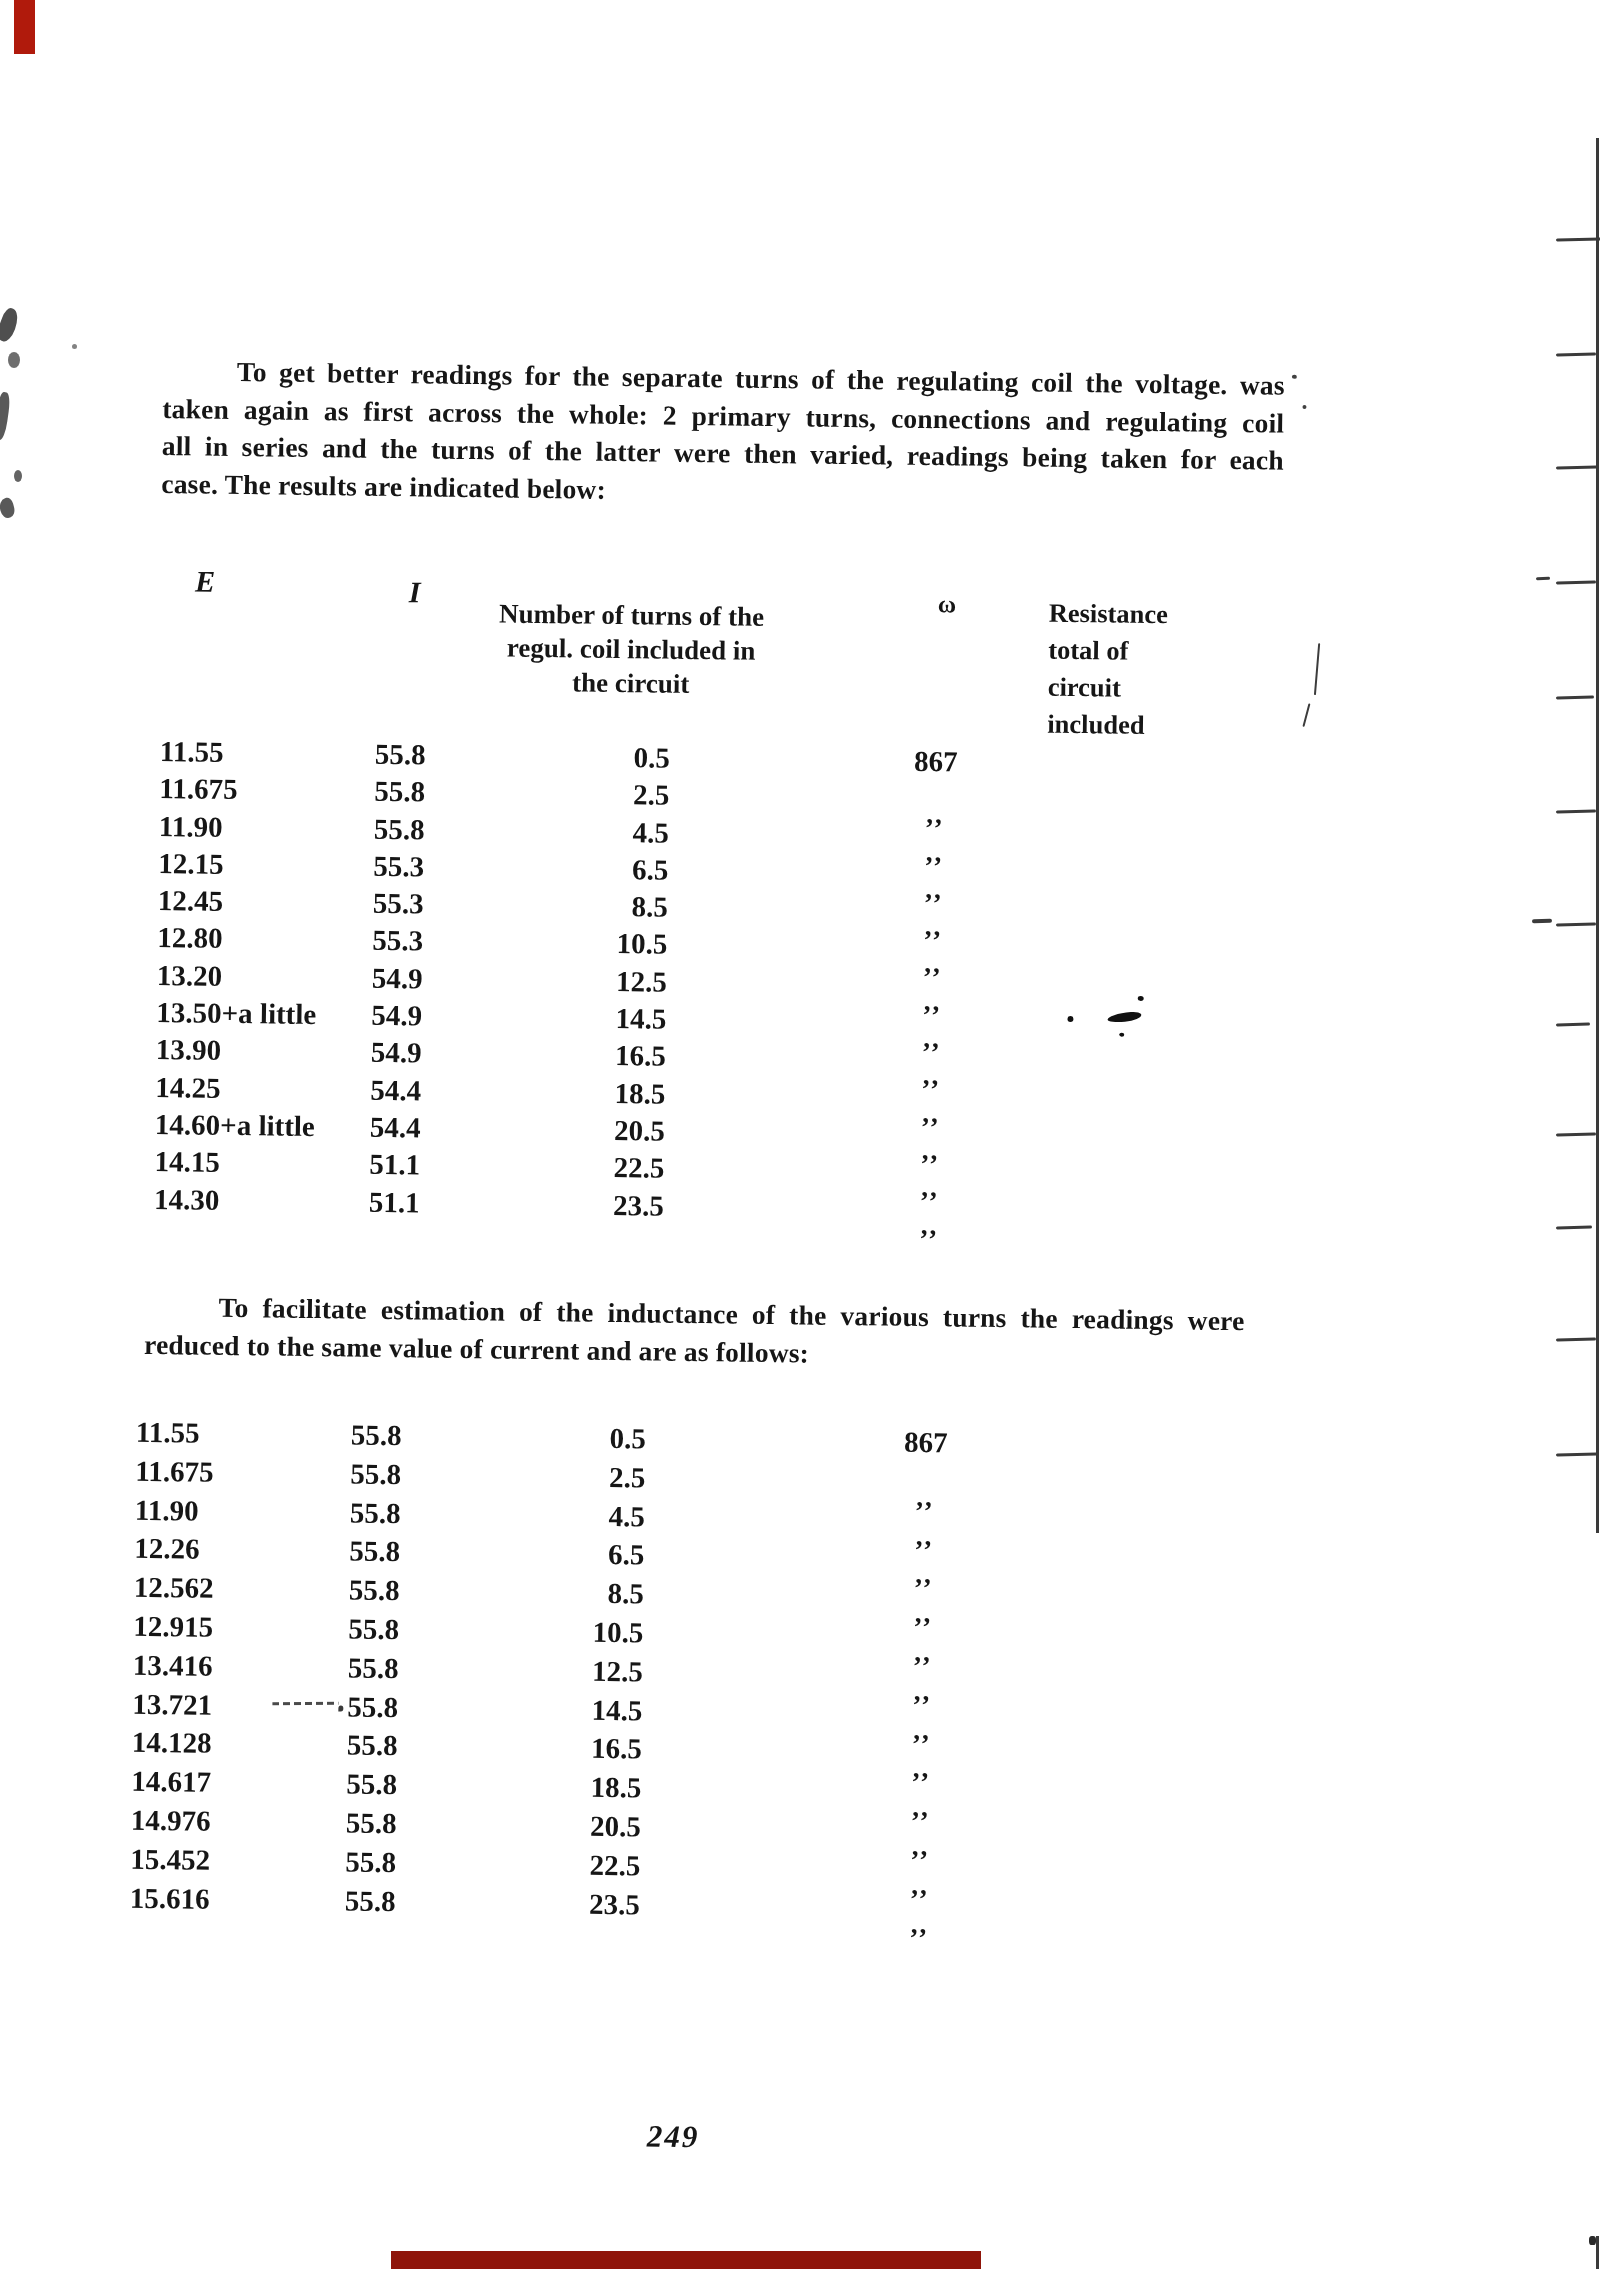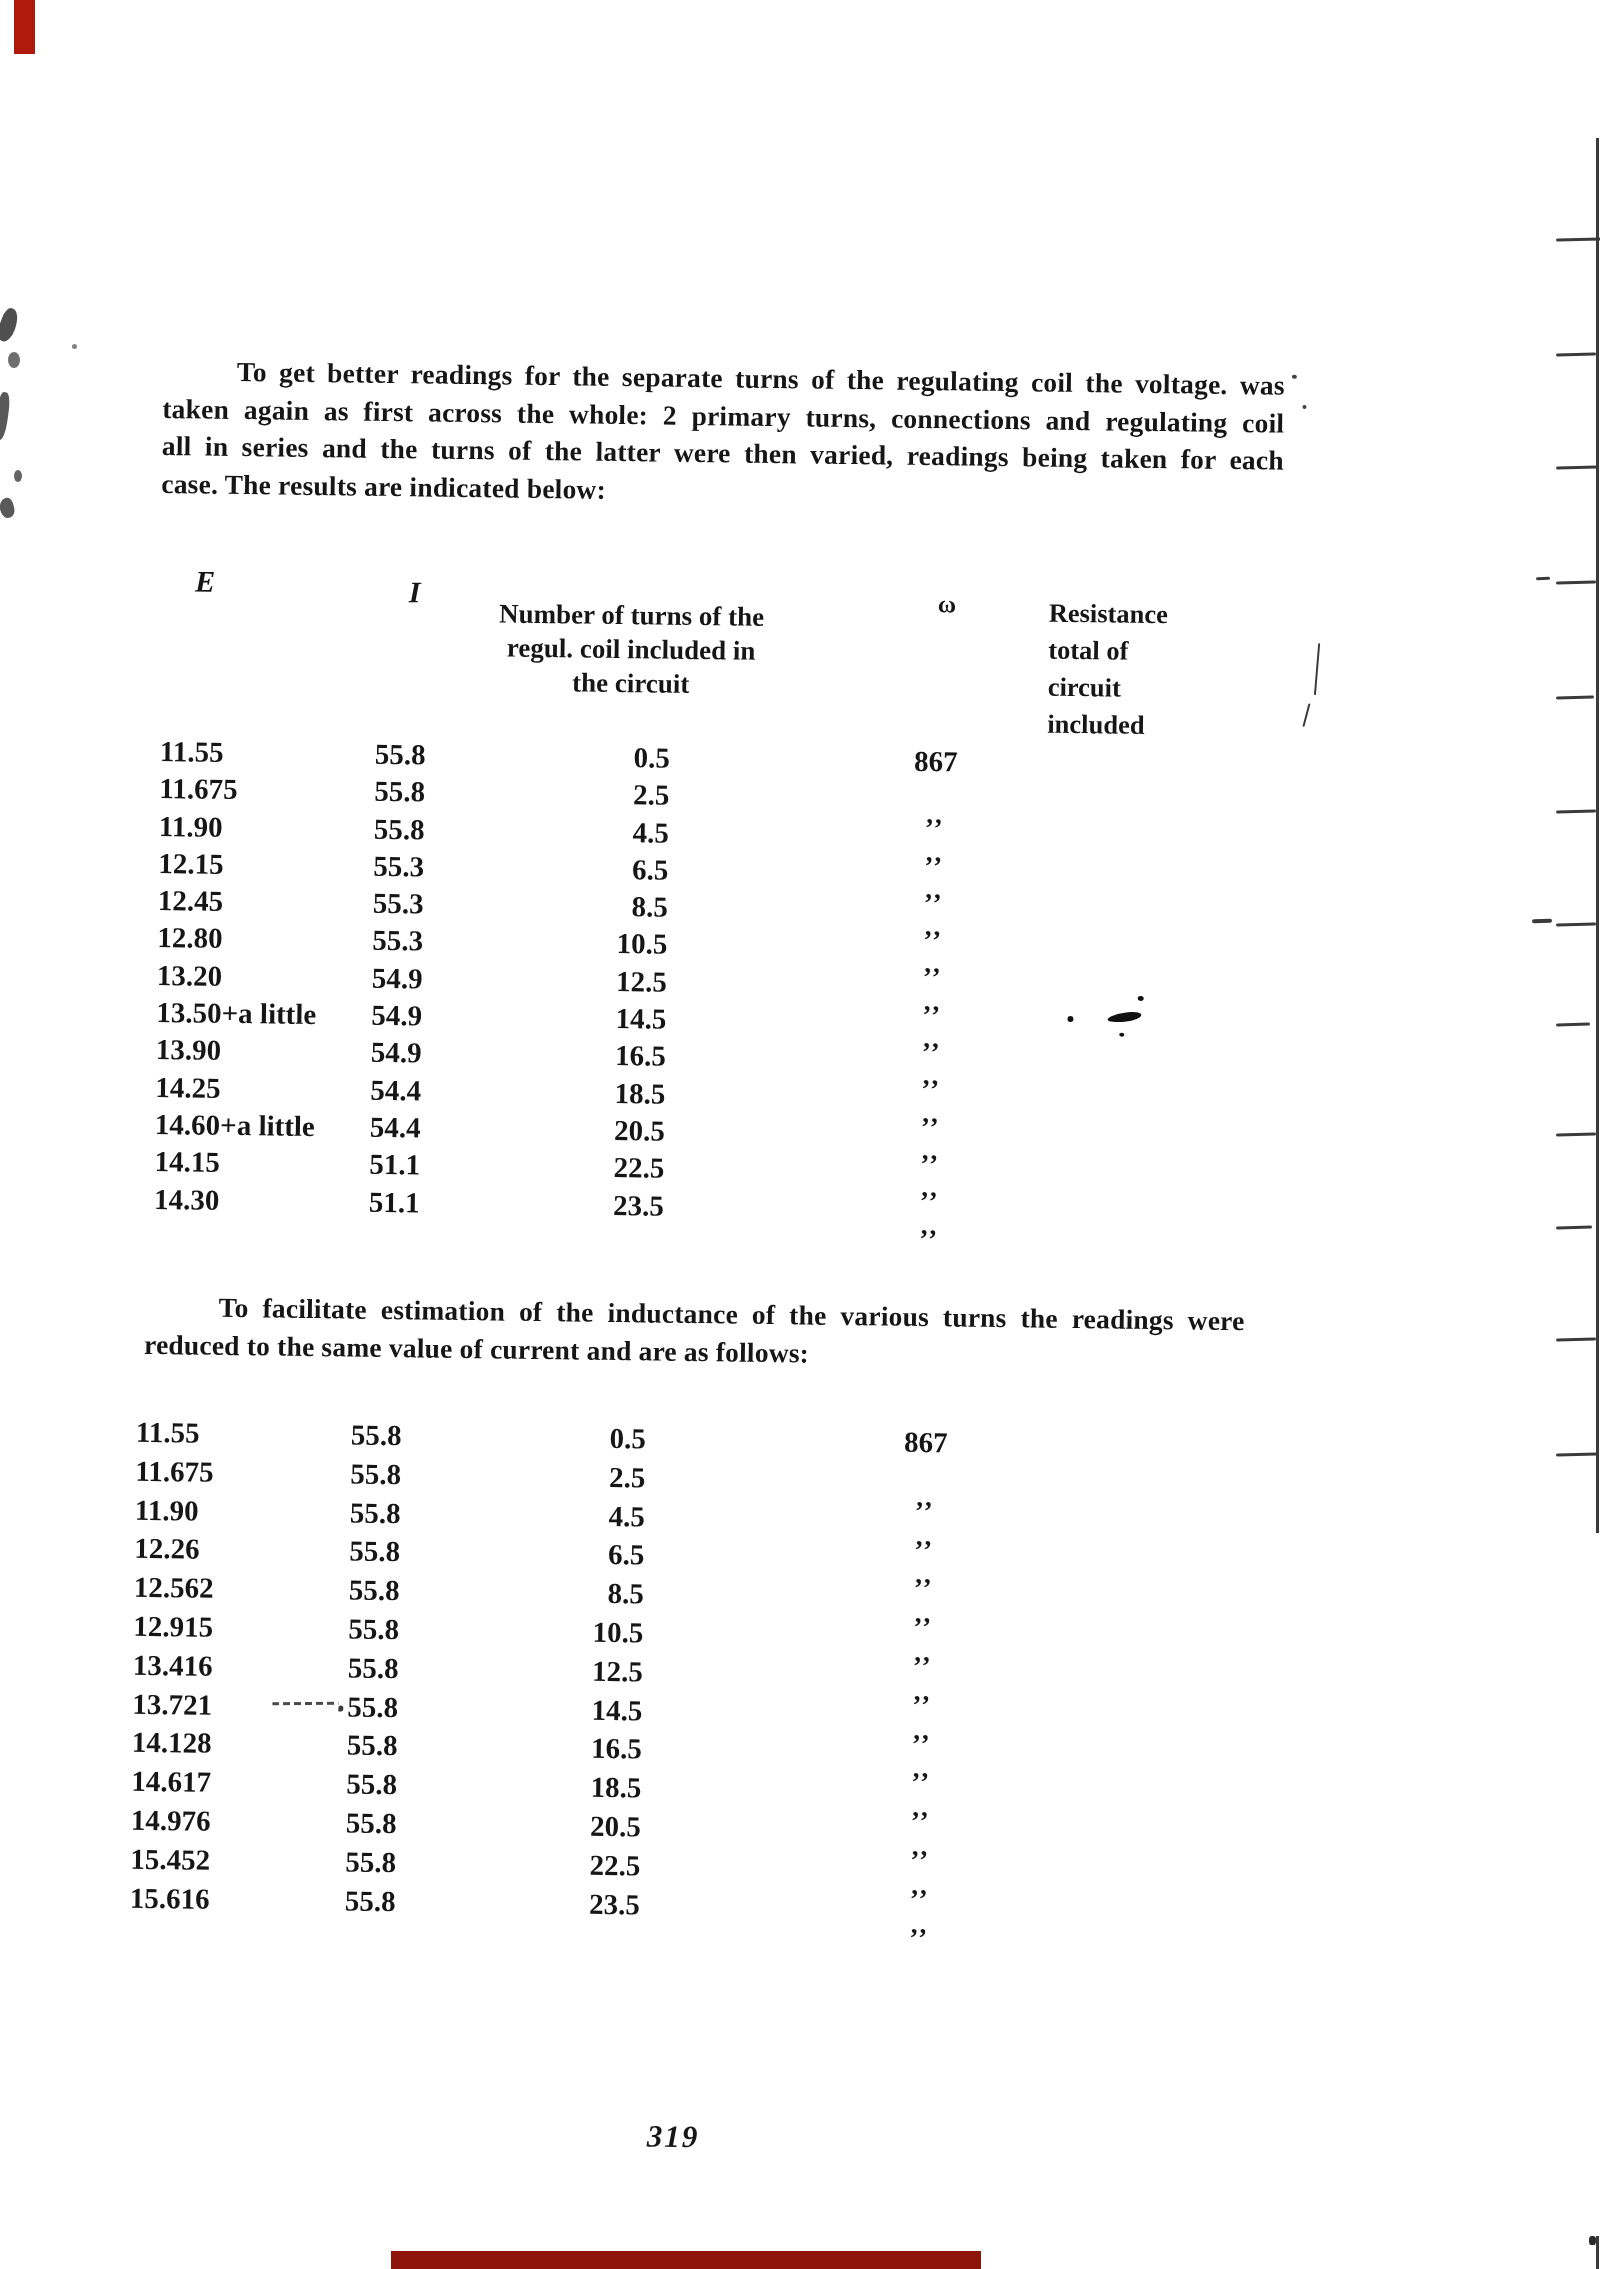--- a/index.html
+++ b/index.html
@@ -269,21 +269,21 @@
           <span class="c omega">,,</span>
         </div>
         <div class="trow">
           <span class="c e">15.616</span>
           <span class="c i">55.8</span>
           <span class="c turns">23.5</span>
           <span class="c omega">,,</span>
         </div>
       </div>
 
-    <div class="pagenum">319</div>
+    <div class="pagenum">249</div>
 
     <i class="spk spk1"></i>
     <i class="spk spk2"></i>
     <i class="spk spk3"></i>
     <i class="spk spk4"></i>
     <i class="spk spk5"></i>
     <i class="spk spk6"></i>
     <i class="stroke1"></i>
     <i class="stroke2"></i>
     <i class="art-dash"></i>

